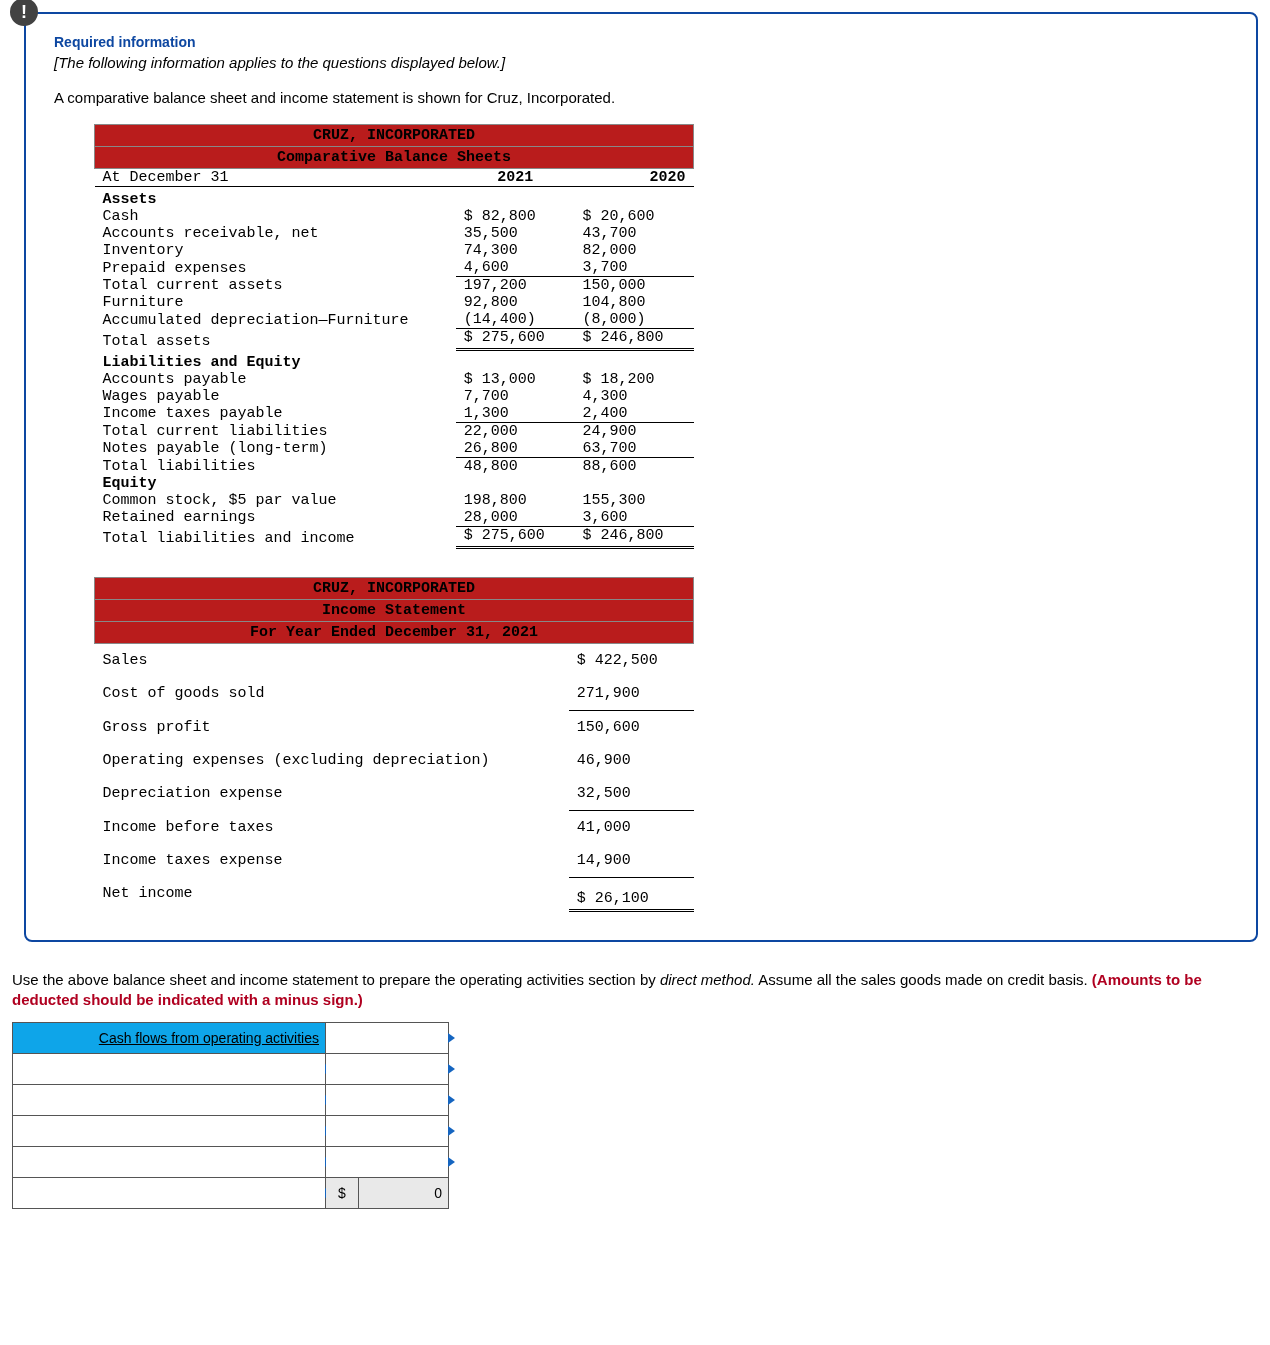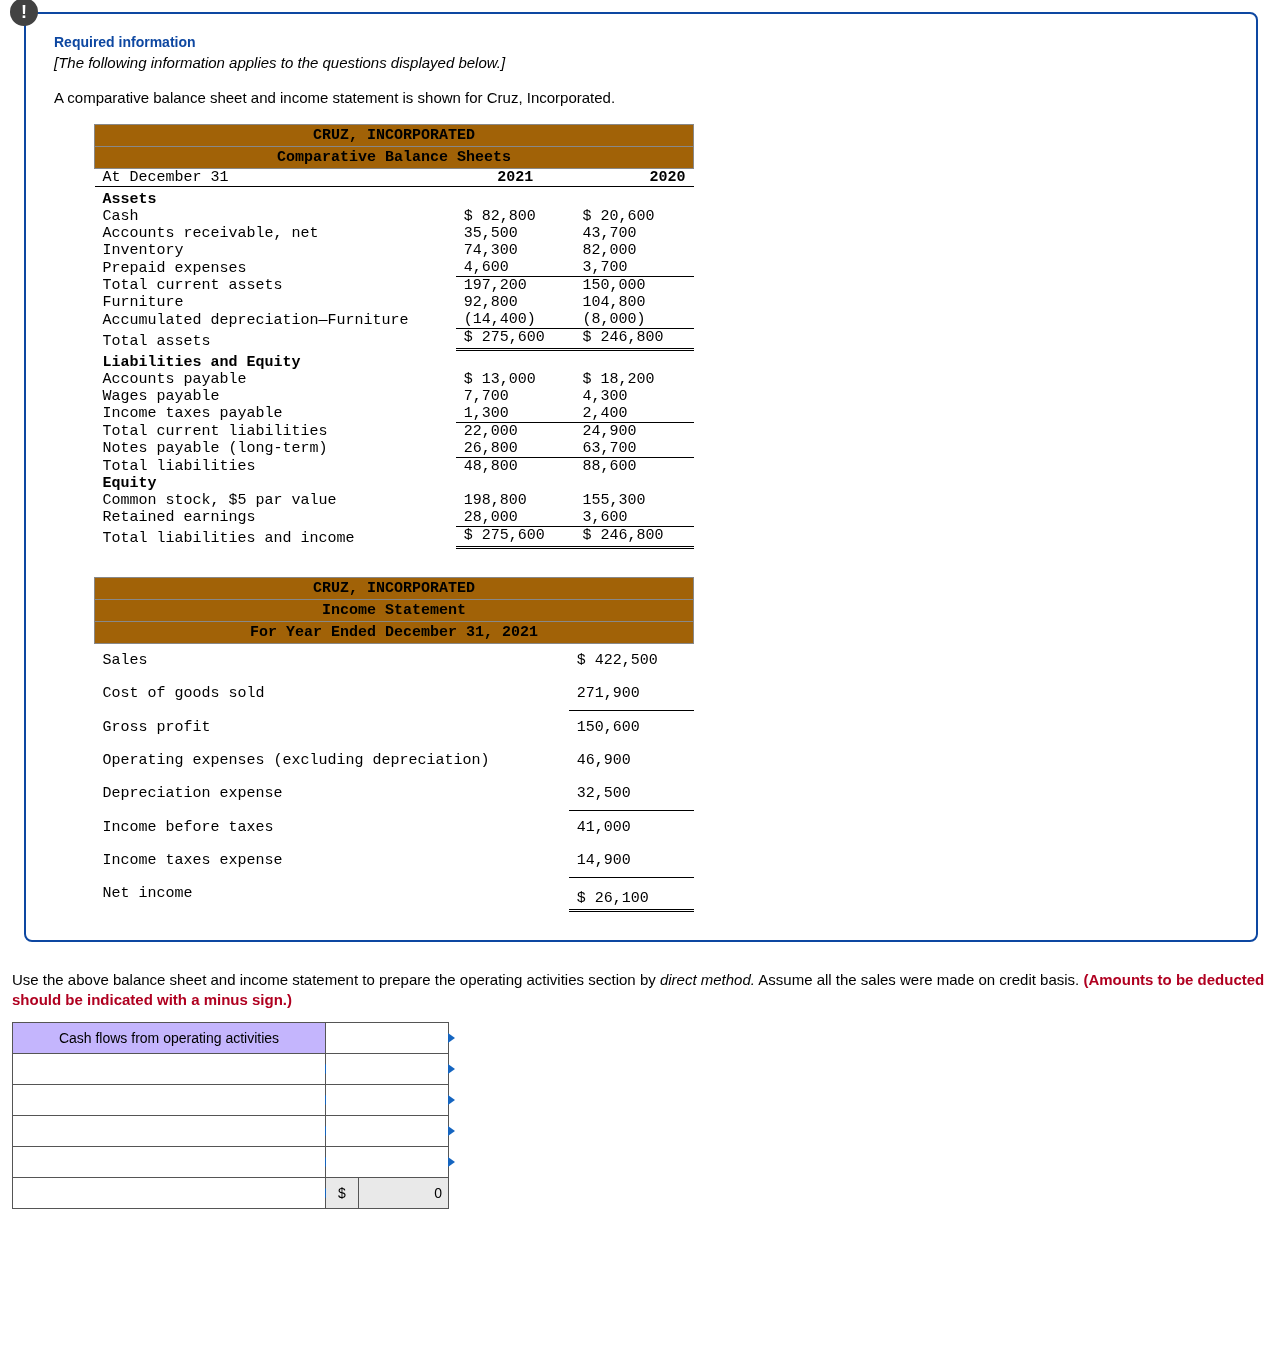--- a/index.html
+++ b/index.html
@@ -52,21 +52,21 @@
   .fin-table {
     border-collapse: collapse;
     margin-left: 40px;
     width: 600px;
   }
   .fin-table td {
     padding: 0 8px;
     vertical-align: bottom;
   }
   .fin-header {
-    background: #a16207;
+    background: #b91c1c;
   }
   .fin-header td {
     text-align: center;
     font-weight: bold;
     padding: 2px 0;
     border: 1px solid #888;
   }
   .col-years td {
     border-bottom: 1.5px solid #000;
   }
@@ -101,23 +101,24 @@
     border-collapse: collapse;
     margin: 10px 0 0 12px;
   }
   .answer-table td {
     border: 1px solid #555;
     height: 26px;
     font-size: 14px;
     padding: 2px 6px;
   }
   .answer-table .hdr {
-    background: #c4b5fd;
+    background: #0ea5e9;
     font-weight: normal;
-    text-align: center;
+    text-align: right;
+    text-decoration: underline;
   }
   .drop-handle {
     width: 0;
     height: 0;
     border-top: 5px solid transparent;
     border-bottom: 5px solid transparent;
     border-left: 7px solid #1565c0;
     display: inline-block;
   }
   .dd-cell {
@@ -319,21 +320,21 @@
         </tr>
     <tr class="dbl">
           <td class="lbl">Net income</td>
           <td class="amt">$ 26,100</td>
         </tr>
   </tbody>
     </table>
 </div>
 
 <div class="question">
-  <span>Use the above balance sheet and income statement to prepare the operating activities section by </span><span style="font-style:italic;">direct method.</span><span> Assume all the sales were made on credit basis. </span><span class="red-note">(Amounts to be deducted should be indicated with a minus sign.)</span>
+  <span>Use the above balance sheet and income statement to prepare the operating activities section by </span><span style="font-style:italic;">direct method.</span><span> Assume all the sales goods made on credit basis. </span><span class="red-note">(Amounts to be deducted should be indicated with a minus sign.)</span>
 </div>
 
 <table class="answer-table">
   <tbody>
       <tr>
     <td class="hdr">Cash flows from operating activities</td>
     <td class="num-cell">
           <span class="drop-handle"></span>
         </td>
   </tr>

